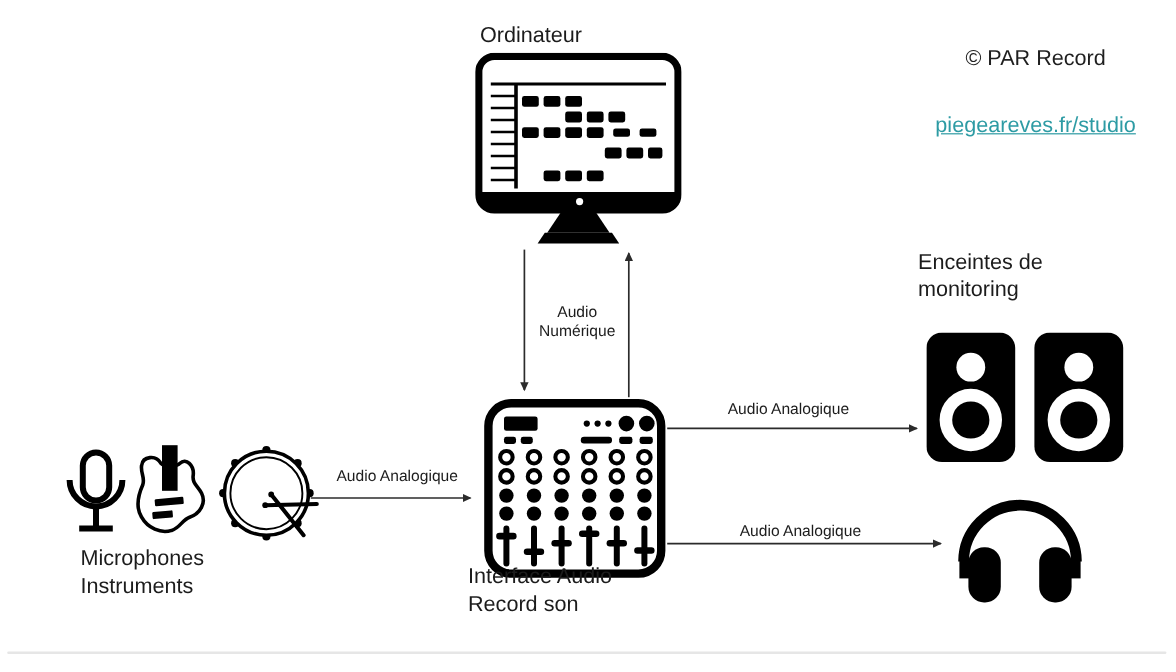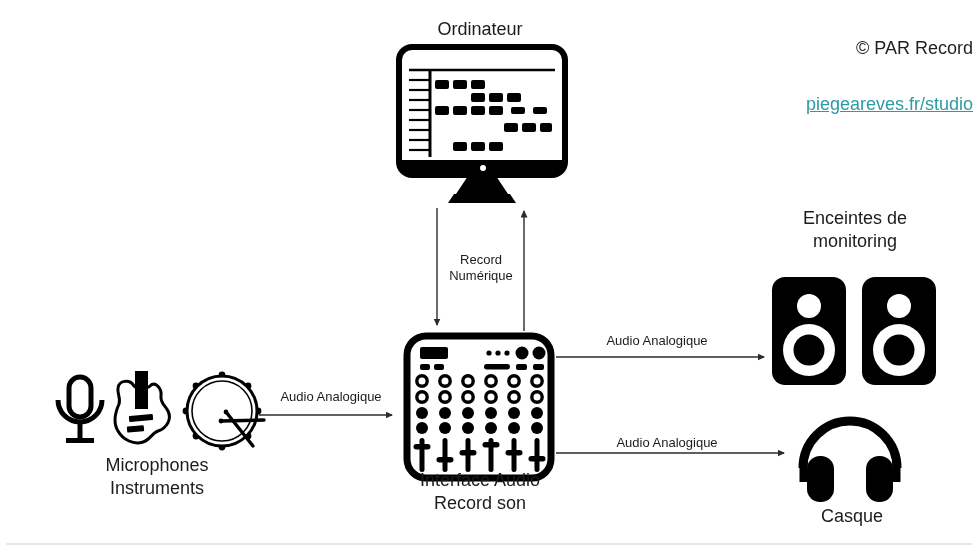--- a/index.html
+++ b/index.html
@@ -1,23 +1,23 @@
 <!DOCTYPE html>
 <html><head>
 <meta charset="utf-8">
 <style>
   html,body{margin:0;padding:0;background:#fff;}
   #canvas{
     position:relative;width:980px;height:560px;background:#ffffff;overflow:hidden;
     font-family:"Liberation Sans", sans-serif;color:#1c1c1c;
   }
   .abs{position:absolute;}
-  .node-label{font-size:18px;line-height:23px;text-align:center;color:#1c1c1c;}
+  .node-label{font-size:18px;line-height:23px;text-align:left;color:#1c1c1c;}
   .edge-label{font-size:13px;line-height:16px;text-align:center;color:#1c1c1c;}
-  .credit{font-size:18px;line-height:24px;text-align:right;}
+  .credit{font-size:18px;line-height:24px;text-align:center;}
   .credit .copy{color:#1f1f1f;display:block;}
   .credit a{color:#2d9ba4;text-decoration:underline;cursor:pointer;display:block;margin-top:32px;}
   .bottom-rule{position:absolute;left:6px;top:543px;width:966px;height:2px;background:#e6e6e6;border-radius:2px;}
   svg{display:block;}
 </style>
 </head>
 <body>
 
 <div id="canvas">
 
@@ -77,21 +77,21 @@
       <path d="M52,159 L58,150 H114 L120,159 Z" fill="#000"></path>
     </svg>
   </div>
 
   <div class="abs credit" style="left:753px;top:36px;width:220px;">
     <span class="copy">© PAR Record</span>
     <a>piegeareves.fr/studio</a>
   </div>
 
   <div class="abs edge-label" style="left:421px;top:252px;width:120px;">
-    <span>Record</span><br>
+    <span>Audio</span><br>
     <span>Numérique</span>
   </div>
 
   <div class="abs edge-label" style="left:251px;top:389px;width:160px;">Audio Analogique</div>
 
   <div class="abs edge-label" style="left:577px;top:333px;width:160px;">Audio Analogique</div>
 
   <div class="abs edge-label" style="left:587px;top:435px;width:160px;">Audio Analogique</div>
 
   <div class="abs" style="left:403px;top:332px;">
@@ -231,16 +231,15 @@
   <div class="abs" style="left:794px;top:398px;">
     <svg width="112" height="105" viewBox="0 0 112 105">
       <path d="M9,70 a47,47 0 0 1 94,0" fill="none" stroke="#000" stroke-width="9"></path>
       <rect x="5.5" y="62" width="8" height="22" fill="#000"></rect>
       <rect x="98.5" y="62" width="8" height="22" fill="#000"></rect>
       <rect x="13" y="58" width="27" height="46" rx="13" fill="#000"></rect>
       <rect x="72" y="58" width="27" height="46" rx="13" fill="#000"></rect>
     </svg>
   </div>
 
-  <div class="abs node-label" style="left:772px;top:505px;width:160px;">Casque</div>
 
   <div class="bottom-rule"></div>
 </div>
 
 </body></html>

